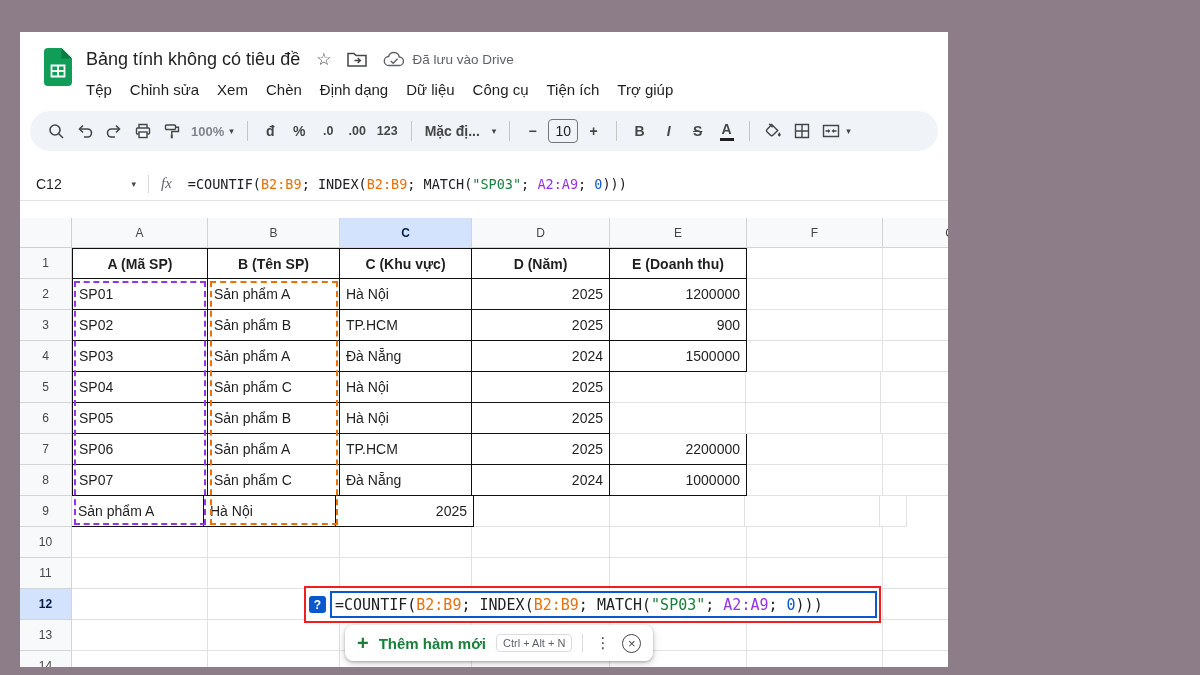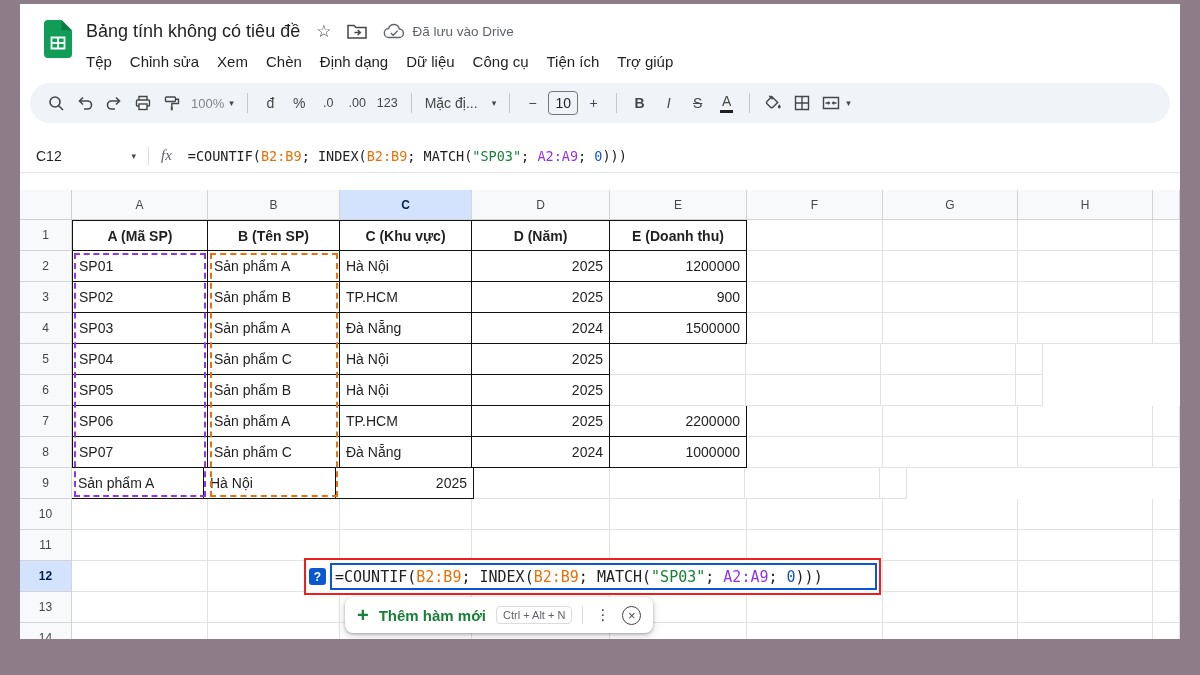--- a/index.html
+++ b/index.html
@@ -1,35 +1,35 @@
 <!DOCTYPE html>
 <html><head>
 <meta charset="utf-8">
 <style>
   *{box-sizing:border-box;margin:0;padding:0;}
   html,body{width:1200px;height:675px;}
   body{font-family:"Liberation Sans",sans-serif;}
   .frame{position:relative;width:1200px;height:675px;background:#8d7d88;overflow:hidden;}
-  .app{position:absolute;left:20px;top:4px;width:1160px;height:635px;background:#fff;overflow:hidden;}
+  .app{position:absolute;left:20px;top:32px;width:928px;height:635px;background:#fff;overflow:hidden;}
 
   
   .titlebar{display:flex;align-items:flex-start;padding:14px 16px 0 24px;}
   .logo{margin-right:14px;margin-top:2px;flex:none;}
   .title-row{display:flex;align-items:center;gap:16px;height:26px;}
   .doc-title{font-size:18px;color:#1f1f1f;}
   .glyph{font-family:"DejaVu Sans",sans-serif;}
   .star{font-size:17px;color:#444746;}
   .ticon{display:flex;align-items:center;}
   .saved{display:flex;align-items:center;gap:7px;color:#5f6368;font-size:13.5px;}
   .menubar{display:flex;margin-top:6px;margin-left:-9px;}
   .menu-item{font-size:15px;color:#1f1f1f;padding:3px 9px;border-radius:6px;cursor:default;}
 
   
   .toolbar{margin:10px 10px 0;height:40px;background:#f0f4f9;border-radius:20px;display:flex;align-items:center;padding:0 12px;overflow:hidden;color:#444746;gap:2px;}
-  .tbtn{min-width:27px;height:28px;padding:0 4px;display:flex;align-items:center;justify-content:center;border-radius:4px;font-size:14px;color:#444746;flex:none;white-space:nowrap;}
+  .tbtn{min-width:27px;height:28px;padding:0 4px;display:flex;align-items:center;justify-content:center;border-radius:4px;font-size:14px;color:#444746;flex:none;white-space:nowrap;font-weight:bold;}
   .tdiv{width:1px;height:20px;background:#c4c7c5;margin:0 7px;flex:none;}
   .caret{font-family:"DejaVu Sans",sans-serif;font-size:9px;color:#444746;margin-left:5px;}
   .zoom-text{font-size:13px;color:#80868b;}
   .font-name{font-size:14px;color:#444746;min-width:62px;text-align:left;}
   .size-box{width:30px;height:24px;border:1px solid #747775;border-radius:4px;display:flex;align-items:center;justify-content:center;font-size:14px;color:#1f1f1f;flex:none;}
   .bold{font-weight:700;}
   .italic{font-style:italic;}
   .strike{text-decoration:line-through;}
   .acolor{border-bottom:3px solid #1f1f1f;padding:0 2px 1px;line-height:15px;font-size:14px;}
   .small-num{font-size:12.5px;letter-spacing:0;}

